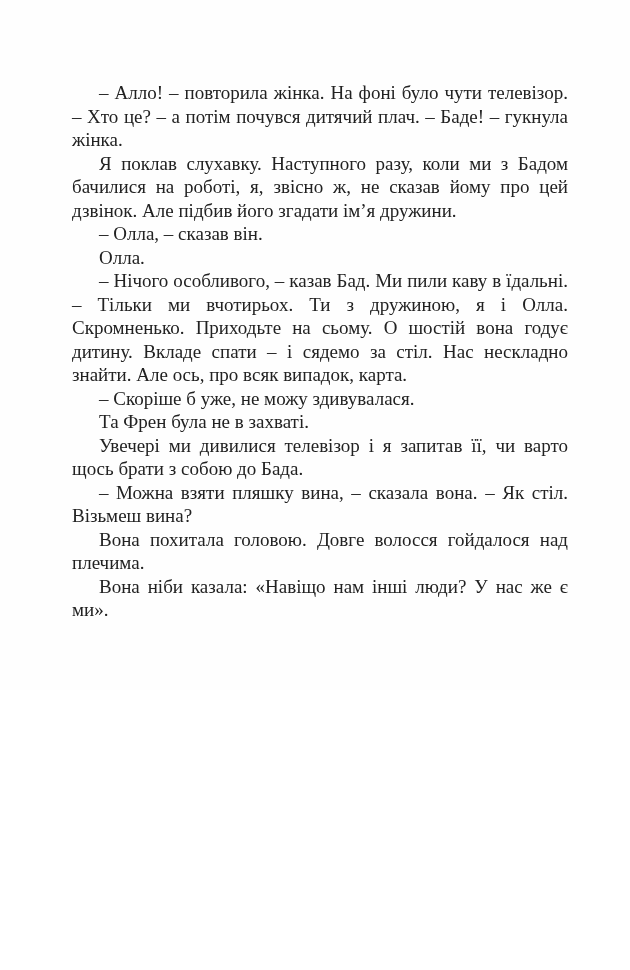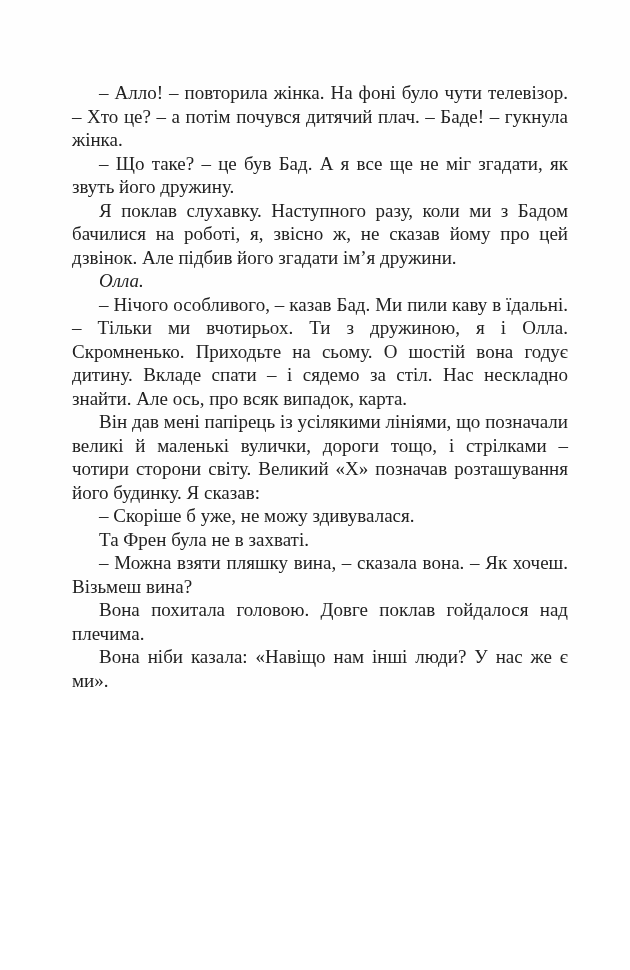--- a/index.html
+++ b/index.html
@@ -26,43 +26,42 @@
     text-align: justify;
     hyphens: auto;
     -webkit-hyphens: auto;
   }
   .text-block p {
     margin: 0;
     padding: 0;
     text-indent: 27px;
   }
   .text-block p.em {
-    font-style: italic;
   }
   .page-number {
     position: absolute;
     left: 72px;
     top: 884px;
     color: #2a2a2a;
     font-family: "Liberation Serif", "DejaVu Serif", serif;
     font-size: 18.5px;
     line-height: 24px;
   }
 </style>
 </head>
 <body>
 
 <div class="book-page">
   <div class="text-block">
     <p>– Алло! – повторила жінка. На фоні було чути телевізор. – Хто це? – а потім почувся дитячий плач. – Баде! – гукнула жінка.</p>
-    <p>– Що таке? – це був Бад. А я все ще не міг згадати, як звуть його дружину.</p>
     <p>Я поклав слухавку. Наступного разу, коли ми з Бадом бачилися на роботі, я, звісно ж, не сказав йому про цей дзвінок. Але підбив його згадати ім’я дружини.</p>
+    <p>– Олла, – сказав він.</p>
     <p class="em">Олла.</p>
     <p>– Нічого особливого, – казав Бад. Ми пили каву в їдальні. – Тільки ми вчотирьох. Ти з дружиною, я і Олла. Скромненько. Приходьте на сьому. О шостій вона годує дитину. Вкладе спати – і сядемо за стіл. Нас нескладно знайти. Але ось, про всяк випадок, карта.</p>
-    <p>Він дав мені папірець із усілякими лініями, що позначали великі й маленькі вулички, дороги тощо, і стрілками – чотири сторони світу. Великий «Х» позначав розташування його будинку. Я сказав:</p>
     <p>– Скоріше б уже, не можу здивувалася.</p>
     <p>Та Френ була не в захваті.</p>
-    <p>– Можна взяти пляшку вина, – сказала вона. – Як хочеш. Візьмеш вина?</p>
-    <p>Вона похитала головою. Довге поклав гойдалося над плечима.</p>
+    <p>Увечері ми дивилися телевізор і я запитав її, чи варто щось брати з собою до Бада.</p>
+    <p>– Можна взяти пляшку вина, – сказала вона. – Як стіл. Візьмеш вина?</p>
+    <p>Вона похитала головою. Довге волосся гойдалося над плечима.</p>
     <p>Вона ніби казала: «Навіщо нам інші люди? У нас же є ми».</p>
   </div>
   <div class="page-number">8</div>
 </div>
 
 </body></html>

